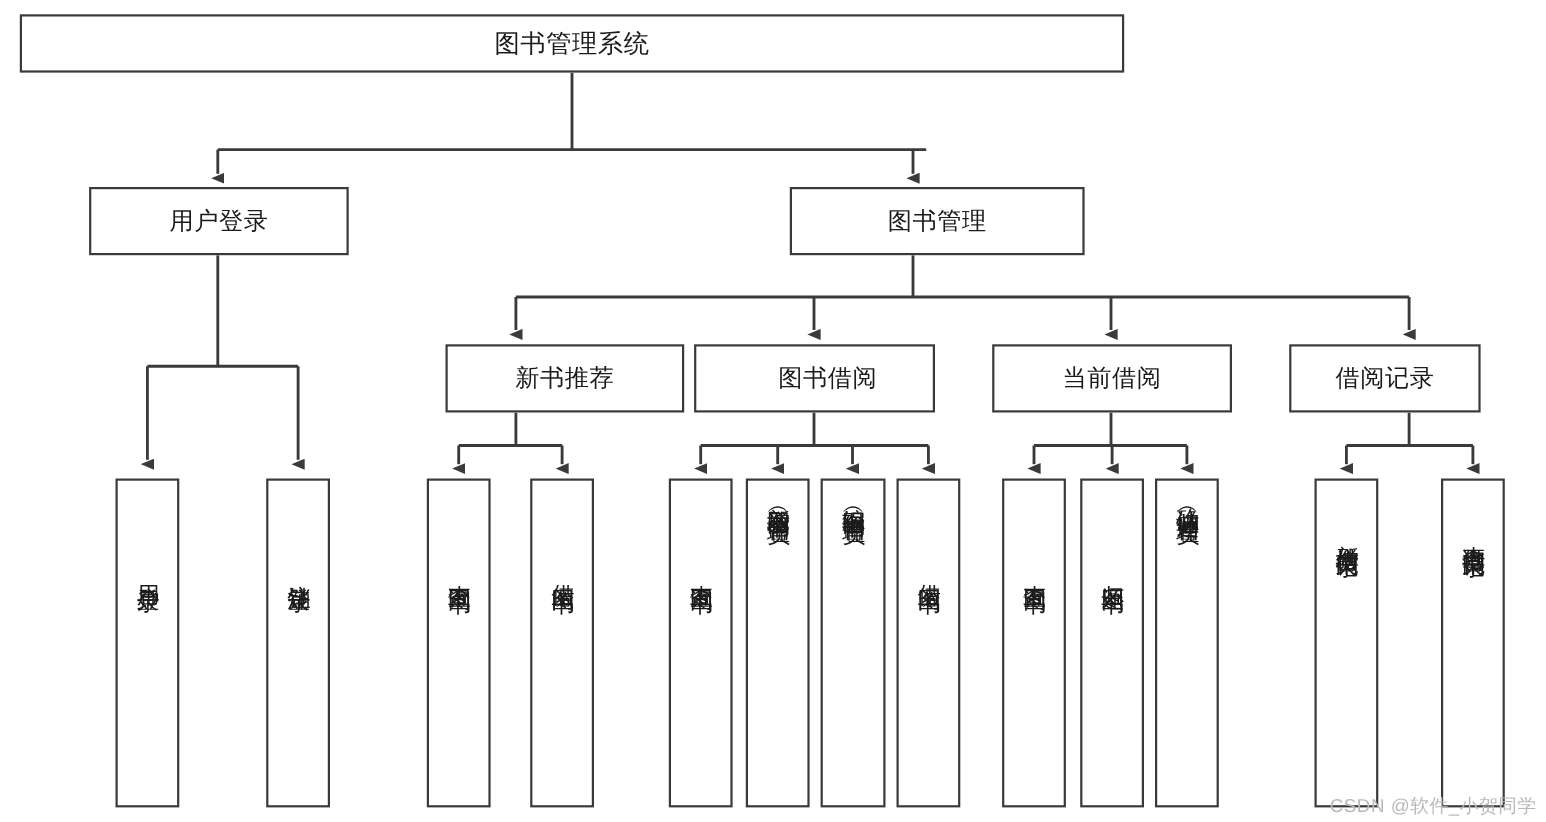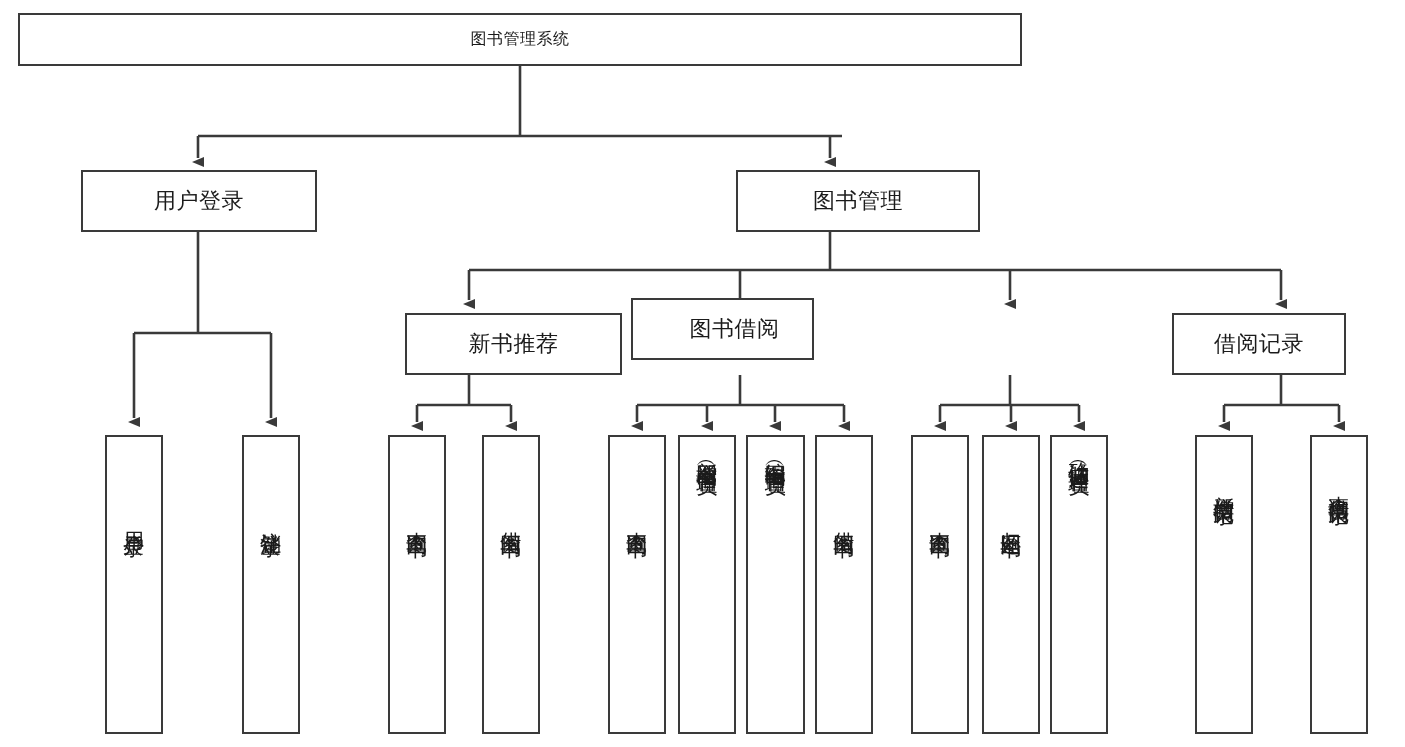--- a/index.html
+++ b/index.html
@@ -41,21 +41,21 @@
     display: block;
     text-align: center;
     line-height: 1.18;
     white-space: pre;
   }
   .node.horiz .label {
     font-size: 22px;
     letter-spacing: 0.5px;
   }
   .node.root .label {
-    font-size: 16px;
+    font-size: 23px;
   }
   .node.vert {
     align-items: flex-start;
     padding-top: 10px;
   }
   .node.vert .label {
     writing-mode: vertical-rl;
     text-orientation: upright;
     font-size: 21px;
     line-height: 1.12;
@@ -129,29 +129,32 @@
     </g>
   </svg>
 
   <div class="node root horiz" style="left:18px; top:13px; width:1004px; height:53px;">
     <span class="label">图书管理系统</span>
   </div>
 
   <div class="node horiz" style="left:81px; top:170px; width:236px; height:62px;">
     <span class="label">用户登录</span>
   </div>
-  <div class="node horiz" style="left:736px; top:170px; width:244px; height:62px;">
+  <div class="node horiz" style="left:718px; top:170px; width:268px; height:62px;">
     <span class="label">图书管理</span>
   </div>
 
   <div class="node horiz" style="left:361px; top:313px; width:217px; height:62px;margin-left:44px;">
     <span class="label">新书推荐</span>
   </div>
-  <div class="node horiz" style="left:631px; top:298px; width:183px; height:62px;padding-left:24px;">
+  <div class="node horiz" style="left:631px; top:313px; width:219px; height:62px;padding-left:24px;">
     <span class="label">图书借阅</span>
+  </div>
+  <div class="node horiz" style="left:902px; top:313px; width:218px; height:62px;">
+    <span class="label">当前借阅</span>
   </div>
   <div class="node horiz" style="left:1172px; top:313px; width:174px; height:62px;">
     <span class="label">借阅记录</span>
   </div>
 
   <div class="node vert" style="left:105px; top:435px; width:58px; height:299px; padding-top:78px;">
     <span class="label">用户登录</span>
   </div>
   <div class="node vert" style="left:242px; top:435px; width:58px; height:299px; padding-top:78px;">
     <span class="label">注销登录</span>
@@ -187,14 +190,15 @@
     <span class="label">确认归还（管理员）</span>
   </div>
 
   <div class="node vert" style="left:1195px; top:435px; width:58px; height:299px; padding-top:42px;">
     <span class="label">新增借阅记录</span>
   </div>
   <div class="node vert" style="left:1310px; top:435px; width:58px; height:299px; padding-top:42px;">
     <span class="label">查询借阅记录</span>
   </div>
 
+  <div class="watermark">CSDN @软件_小贺同学</div>
 
 </div>
 
 </body></html>

